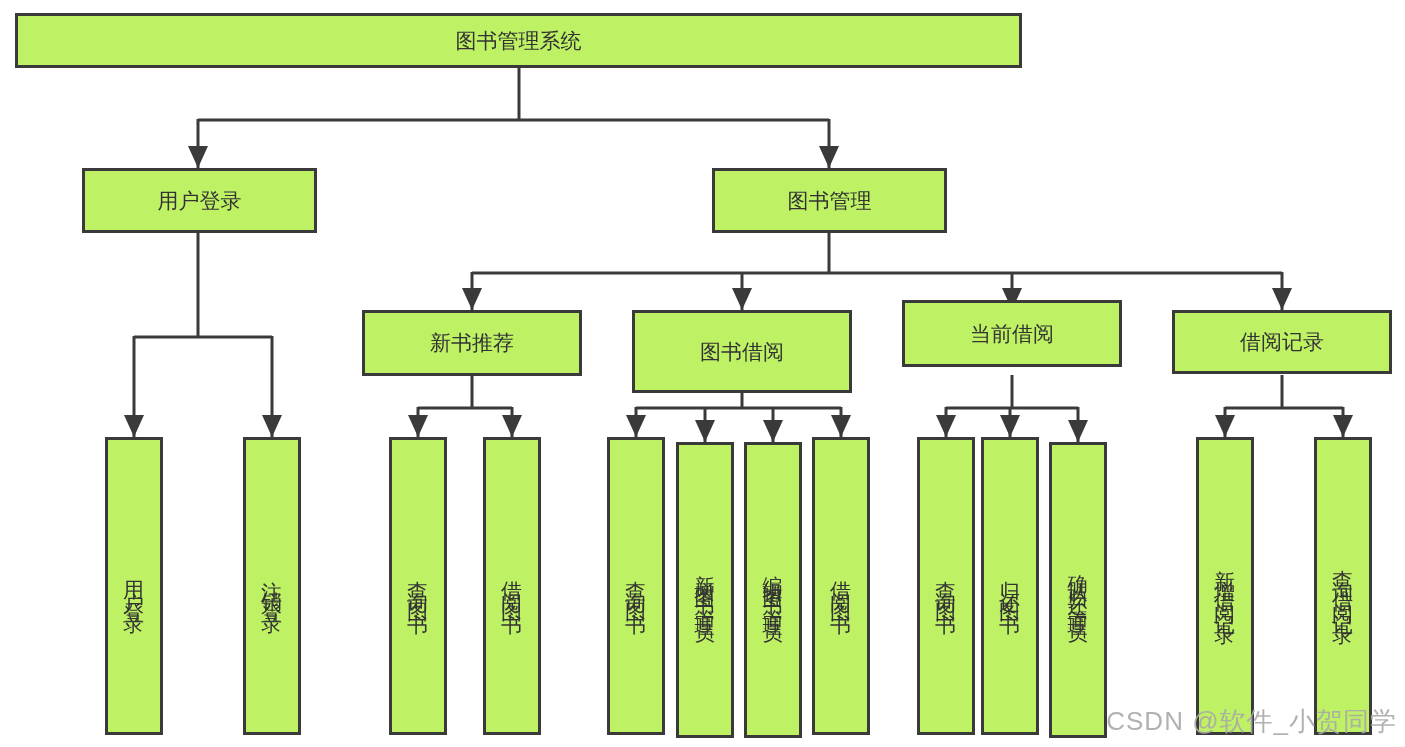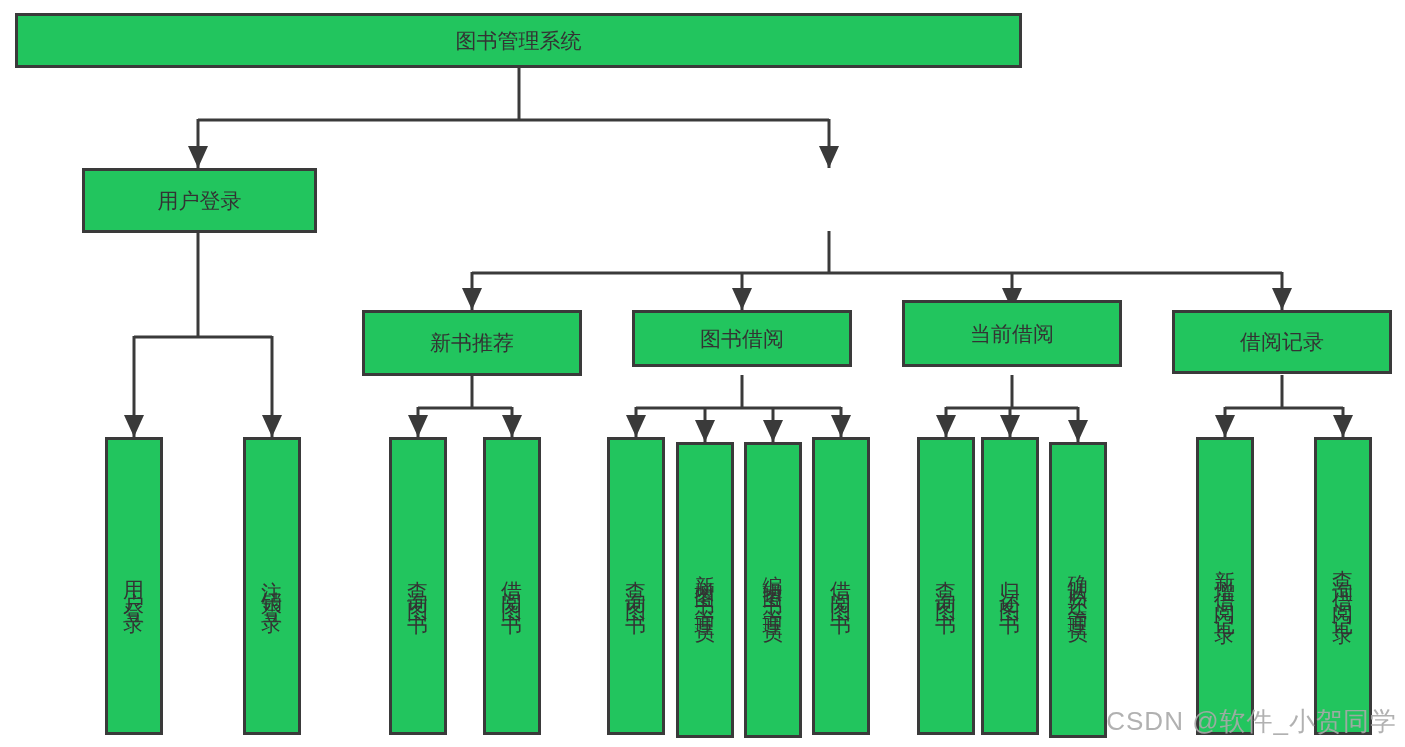--- a/index.html
+++ b/index.html
@@ -2,21 +2,21 @@
 <html><head>
 <meta charset="utf-8">
 <style>
   html,body{margin:0;padding:0;background:#ffffff;}
   #stage{
     position:relative;width:1405px;height:747px;background:#ffffff;
     font-family:"Liberation Sans","DejaVu Sans",sans-serif;color:#333333;overflow:hidden;
   }
   #connectors{position:absolute;left:0;top:0;width:1405px;height:747px;z-index:1;}
   .box{
-    position:absolute;box-sizing:border-box;background:#22c55e;
+    position:absolute;box-sizing:border-box;background:#bef264;
     border:3px solid #3a3a3a;display:flex;align-items:center;justify-content:center;
     z-index:2;font-size:21px;color:#333333;
   }
   .box span{white-space:nowrap;}
   .v span{
     writing-mode:vertical-rl;text-orientation:mixed;
     letter-spacing:11px;line-height:1;
   }
   .v.tight span{letter-spacing:7px;font-size:20px;}
   #watermark{
@@ -86,25 +86,28 @@
     </g>
   </svg>
 
   <div class="box" style="left:15px;top:13px;width:1007px;height:55px;">
     <span>图书管理系统</span>
   </div>
 
   <div class="box" style="left:82px;top:168px;width:235px;height:65px;">
     <span>用户登录</span>
   </div>
+  <div class="box" style="left:712px;top:168px;width:235px;height:65px;">
+    <span>图书管理</span>
+  </div>
 
   <div class="box" style="left:362px;top:310px;width:220px;height:66px;">
     <span>新书推荐</span>
   </div>
-  <div class="box" style="left:632px;top:310px;width:220px;height:57px;">
+  <div class="box" style="left:632px;top:310px;width:220px;height:83px;">
     <span>图书借阅</span>
   </div>
   <div class="box" style="left:902px;top:300px;width:220px;height:67px;">
     <span>当前借阅</span>
   </div>
   <div class="box" style="left:1172px;top:310px;width:220px;height:64px;">
     <span>借阅记录</span>
   </div>
 
   <div class="box v" style="left:105px;top:437px;width:58px;height:298px;">

